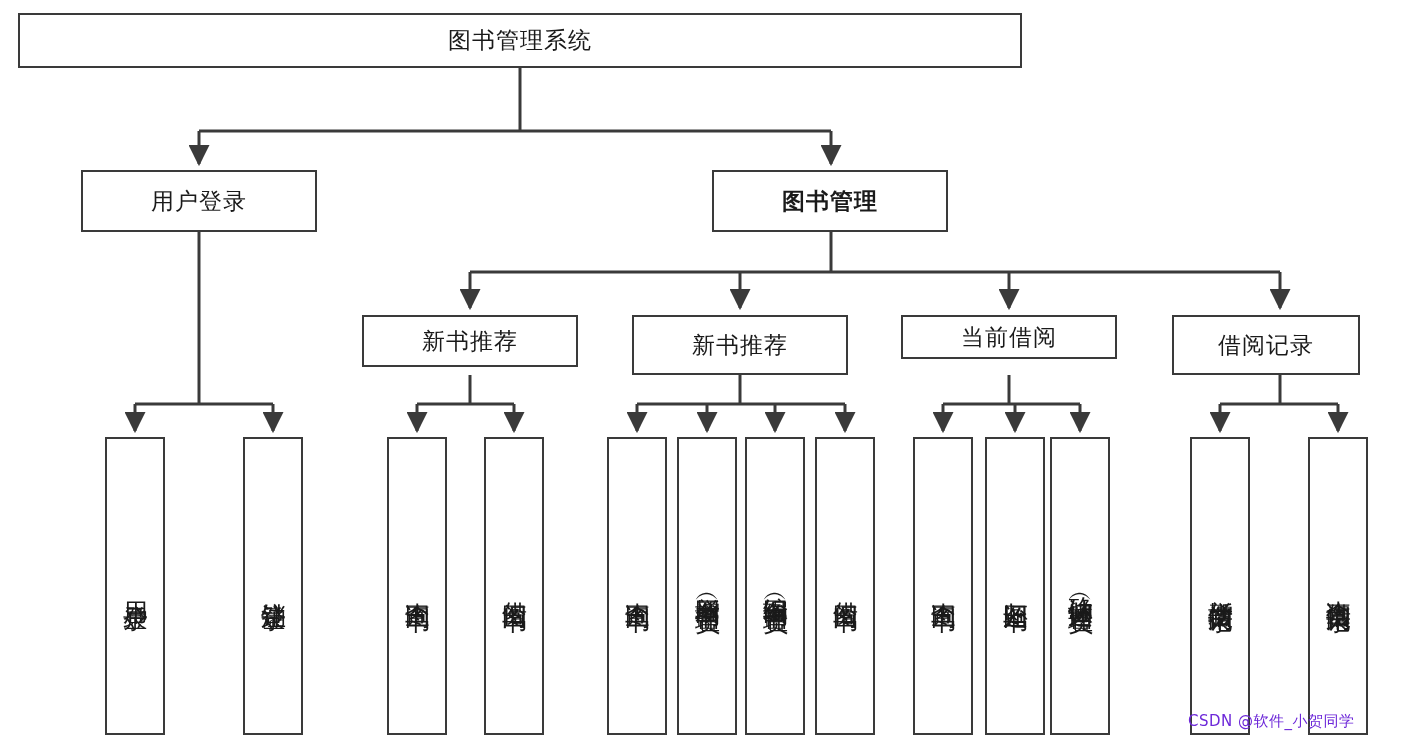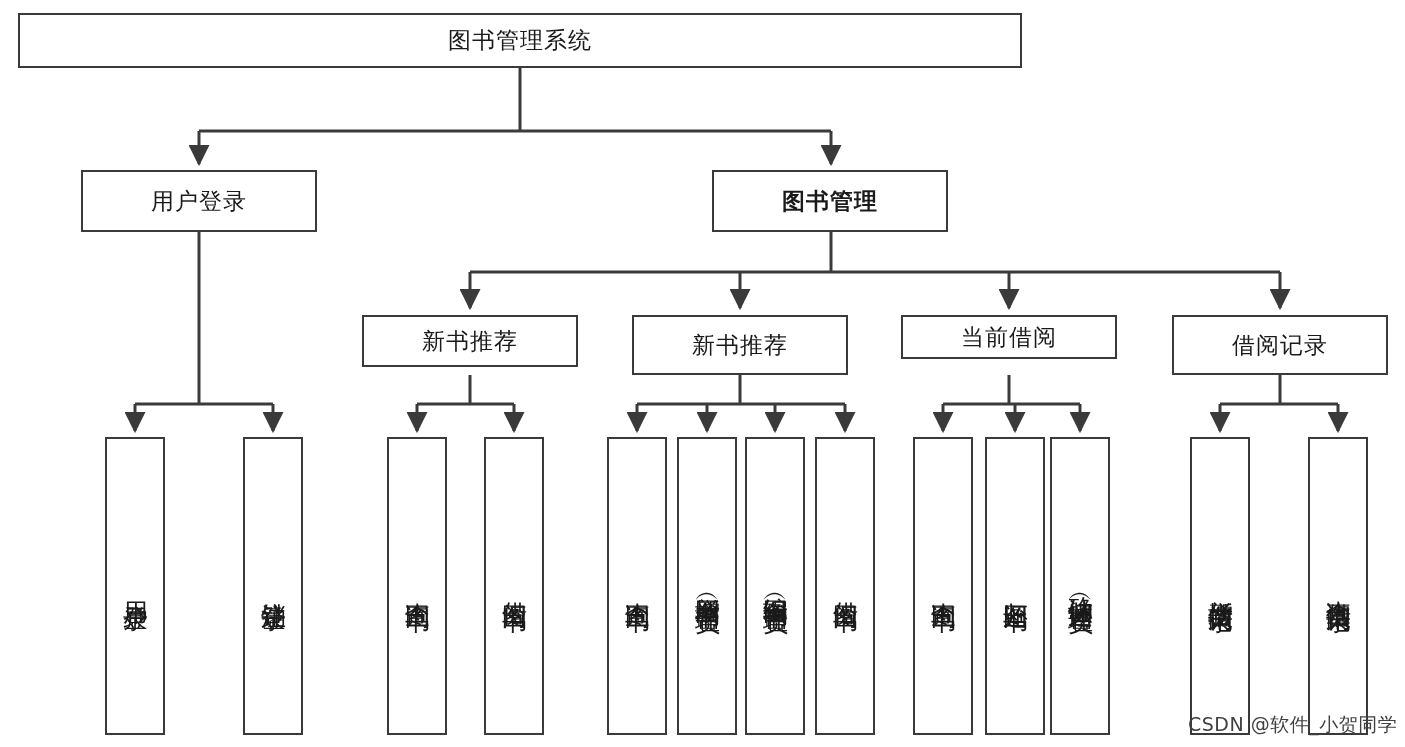--- a/index.html
+++ b/index.html
@@ -39,22 +39,22 @@
     text-orientation:upright;
     white-space:normal;
     text-align:center;
     display:block;
     max-height:100%;
   }
   #watermark{
     position:absolute;
     left:1188px;
     top:712px;
-    font-size:19px;
-    color:#404040;
+    font-size:15px;
+    color:#6d28d9;
     white-space:nowrap;
     letter-spacing:0.5px;
   }
 </style>
 </head>
 <body>
 
 <div id="canvas">
 
   <svg id="wires" viewBox="0 0 1405 747" width="1405" height="747" xmlns="http://www.w3.org/2000/svg">
@@ -120,21 +120,21 @@
 
   <div class="node h" style="left:362px;top:315px;width:216px;height:52px;">
     <span>新书推荐</span>
   </div>
   <div class="node h" style="left:632px;top:315px;width:216px;height:60px;">
     <span>新书推荐</span>
   </div>
   <div class="node h" style="left:901px;top:315px;width:216px;height:44px;">
     <span>当前借阅</span>
   </div>
-  <div class="node h" style="left:1172px;top:315px;width:216px;height:60px;">
+  <div class="node h" style="left:1172px;top:315px;width:188px;height:60px;">
     <span>借阅记录</span>
   </div>
 
   <div class="node v" style="left:105px;top:437px;width:60px;height:298px;">
     <span class="vtxt">用户登录</span>
   </div>
   <div class="node v" style="left:243px;top:437px;width:60px;height:298px;">
     <span class="vtxt">注销登录</span>
   </div>
 

